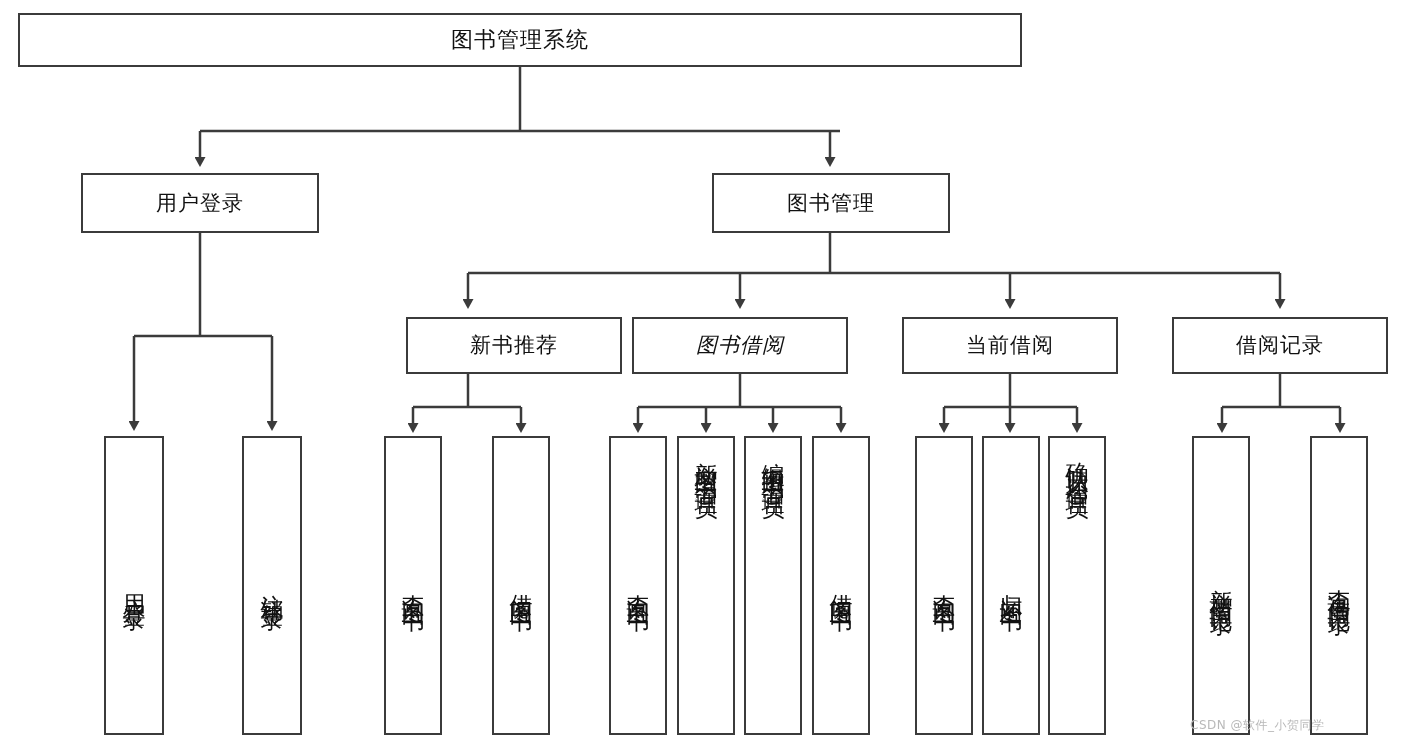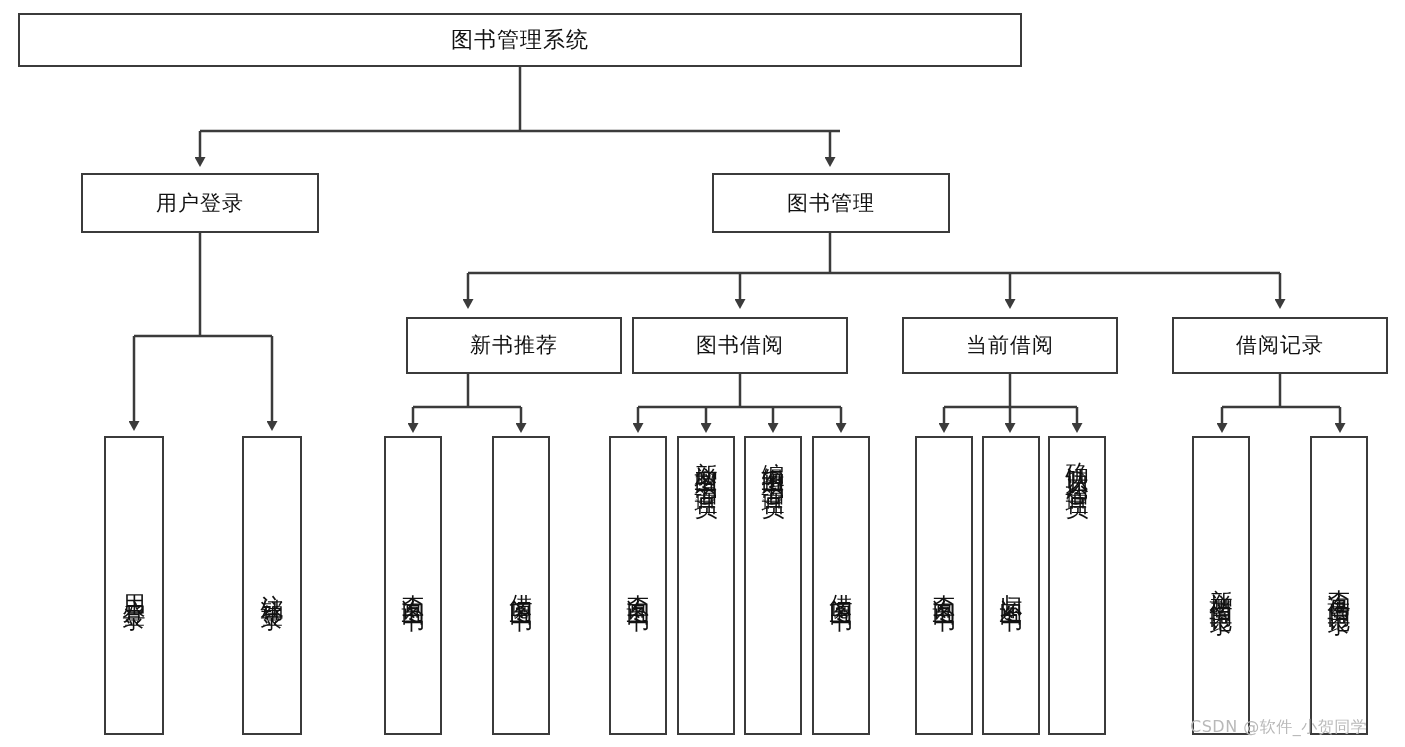--- a/index.html
+++ b/index.html
@@ -49,21 +49,21 @@
     white-space:nowrap;
     display:block;
   }
   .node.leaf.centered{
     align-items:center;
     padding-top:0;
   }
   .watermark{
     position:absolute;
     color:#b9b9b9;
-    font-size:16px;
+    font-size:12px;
     letter-spacing:.5px;
     white-space:nowrap;
     user-select:none;
   }
 </style>
 </head>
 <body>
 
 <div id="canvas">
 
@@ -124,21 +124,21 @@
   <div class="node" style="left:81px;top:173px;width:238px;height:60px;">
     <span class="label">用户登录</span>
   </div>
   <div class="node" style="left:712px;top:173px;width:238px;height:60px;">
     <span class="label">图书管理</span>
   </div>
 
   <div class="node" style="left:362px;top:317px;width:216px;height:57px;margin-left:44px;">
     <span class="label">新书推荐</span>
   </div>
-  <div class="node" style="left:632px;top:317px;width:216px;height:57px;">
+  <div class="node" style="left:632px;top:317px;width:216px;height:57px;font-style:italic;">
     <span class="label">图书借阅</span>
   </div>
   <div class="node" style="left:1172px;top:317px;width:216px;height:57px;">
     <span class="label">借阅记录</span>
   </div>
   <div class="node" style="left:902px;top:317px;width:216px;height:57px;">
     <span class="label">当前借阅</span>
   </div>
 
   <div class="node leaf centered" style="left:104px;top:436px;width:60px;height:299px;">

